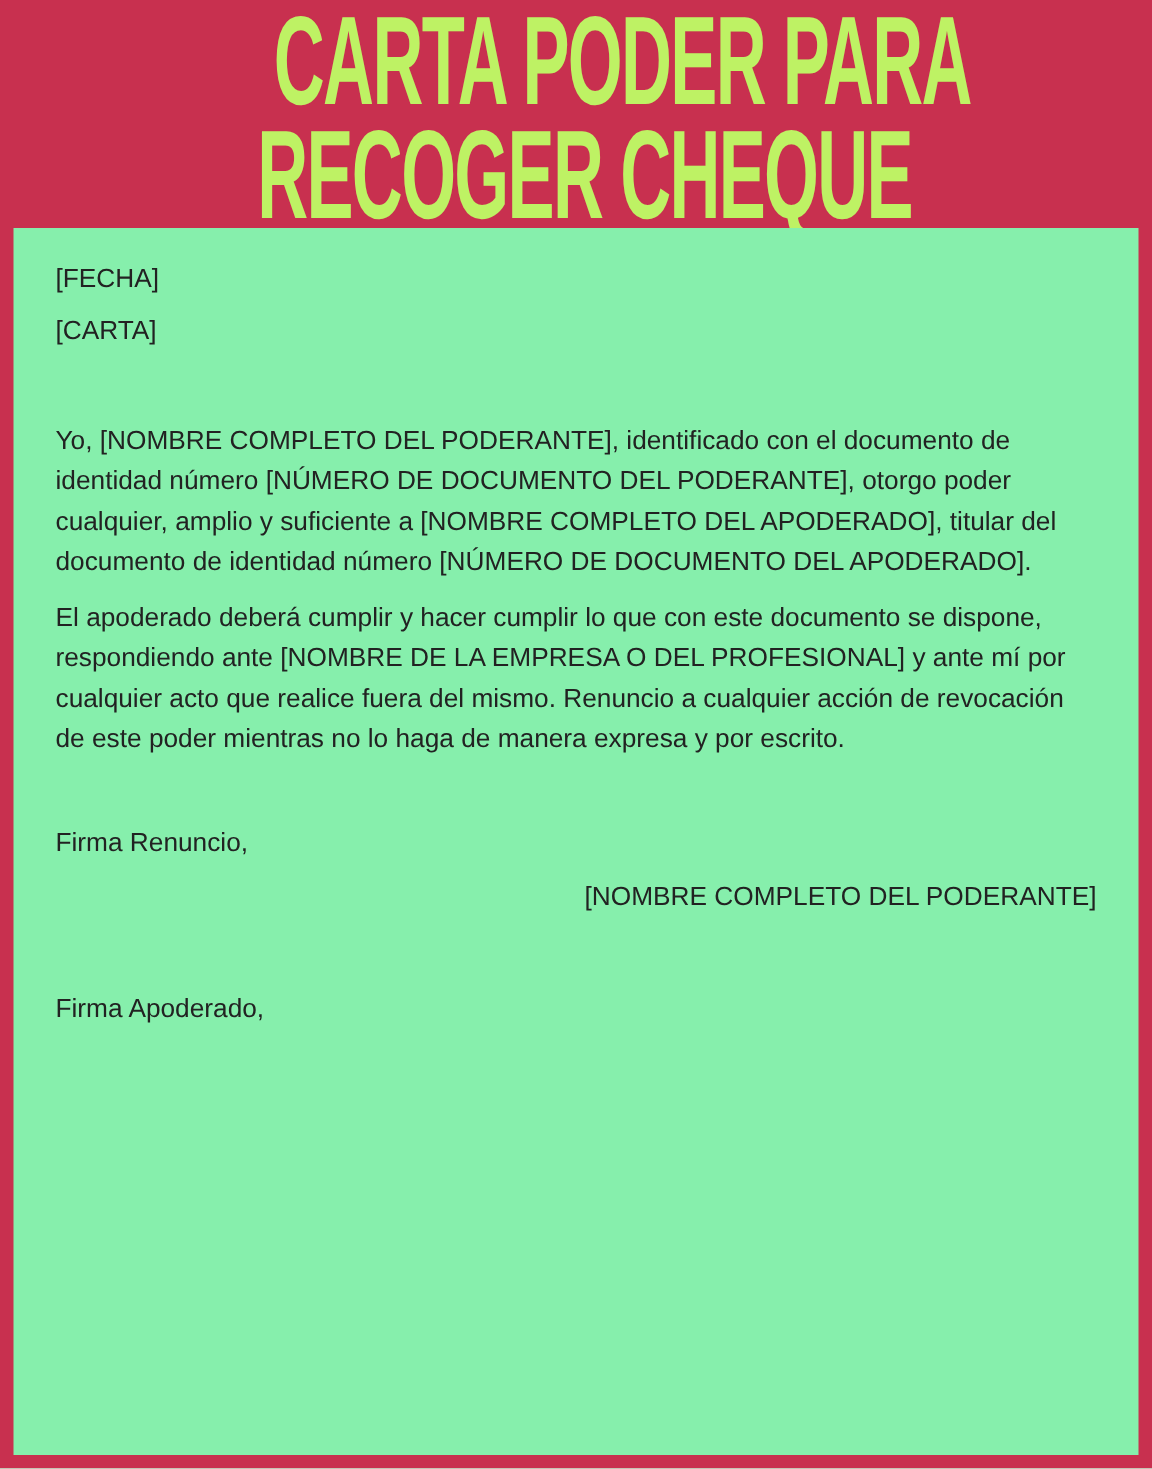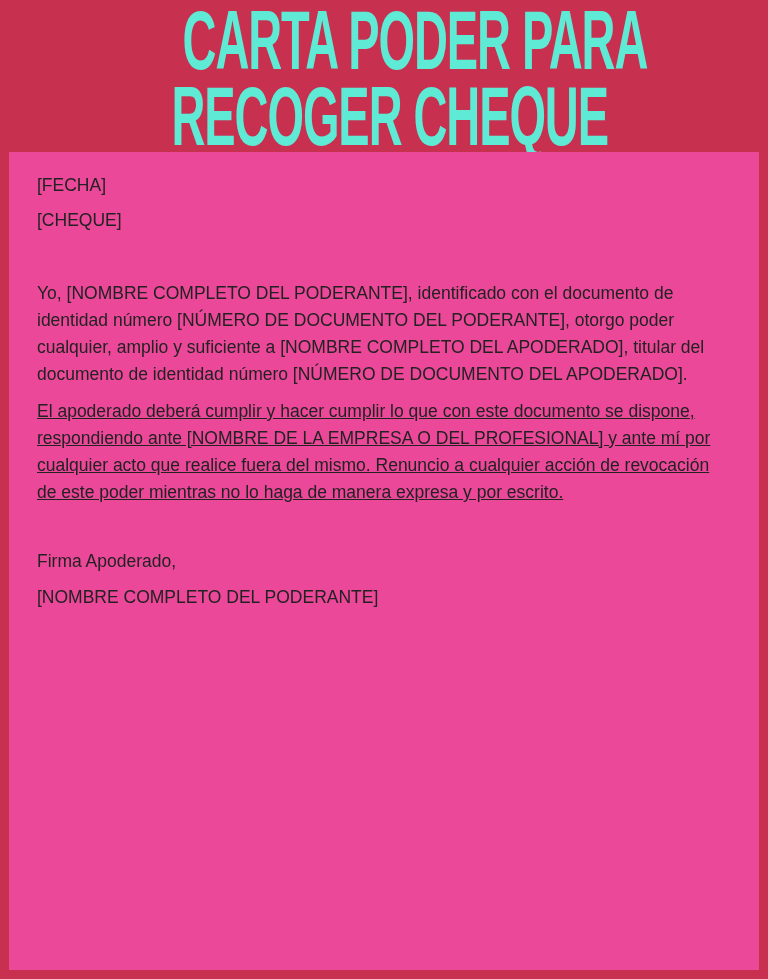--- a/index.html
+++ b/index.html
@@ -7,65 +7,66 @@
   body { font-family:"Liberation Sans", sans-serif; }
 
   .page {
     position:relative; width:768px; height:979px;
     background:#c8304f; overflow:hidden;
   }
 
   
   .header {
     position:absolute; top:0; left:0; width:768px; height:152px;
-    text-align:center; color:#5eead4; padding-top:2px;
+    text-align:center; color:#bef264; padding-top:2px;
   }
   .title-line {
     display:block; height:76px; line-height:76px;
     font-size:84px; font-weight:800; letter-spacing:-2px;
     white-space:nowrap;
   }
   .title-line > span {
     display:inline-block; transform:scaleX(0.56); transform-origin:center;
   }
 
   
   .doc-body {
     position:absolute; left:9px; right:9px; top:152px; bottom:9px;
-    background:#ec4899;
+    background:#86efac;
   }
   .doc-content {
     padding:20px 28px 0 28px;
     font-size:17.5px; line-height:27px; color:#222222;
   }
   .doc-content p { margin:0; }
   .p-lugar   { margin-top:8px  !important; }
   .p-body1   { margin-top:46px !important; }
   .p-body2   { margin-top:10px !important; }
-  .p-body3   { margin-top:10px !important;text-decoration:underline; }
+  .p-body3   { margin-top:10px !important; }
   .p-sig1lbl { margin-top:42px !important; }
-  .p-sig1nam { margin-top:9px  !important; }
+  .p-sig1nam { margin-top:9px  !important;text-align:right; }
   .p-sig2lbl { margin-top:48px !important; }
   .p-sig2nam { margin-top:9px  !important; }
 </style>
 </head>
 <body>
 
 <div class="page">
 
   <div class="header">
     <div class="title-line"><span>CARTA PODER PARA</span></div>
     <div class="title-line"><span>RECOGER CHEQUE</span></div>
   </div>
 
   <div class="doc-body">
     <div class="doc-content">
       <p class="p-fecha">[FECHA]</p>
-      <p class="p-lugar">[CHEQUE]</p>
+      <p class="p-lugar">[CARTA]</p>
       <p class="p-body1">Yo, [NOMBRE COMPLETO DEL PODERANTE], identificado con el documento de identidad número [NÚMERO DE DOCUMENTO DEL PODERANTE], otorgo poder cualquier, amplio y suficiente a [NOMBRE COMPLETO DEL APODERADO], titular del documento de identidad número [NÚMERO DE DOCUMENTO DEL APODERADO].</p>
       <p class="p-body3">El apoderado deberá cumplir y hacer cumplir lo que con este documento se dispone, respondiendo ante [NOMBRE DE LA EMPRESA O DEL PROFESIONAL] y ante mí por cualquier acto que realice fuera del mismo. Renuncio a cualquier acción de revocación de este poder mientras no lo haga de manera expresa y por escrito.</p>
-      <p class="p-sig1lbl">Firma Apoderado,</p>
+      <p class="p-sig1lbl">Firma Renuncio,</p>
       <p class="p-sig1nam">[NOMBRE COMPLETO DEL PODERANTE]</p>
+      <p class="p-sig2lbl">Firma Apoderado,</p>
     </div>
 
   </div>
 
 </div>
 
 </body></html>

